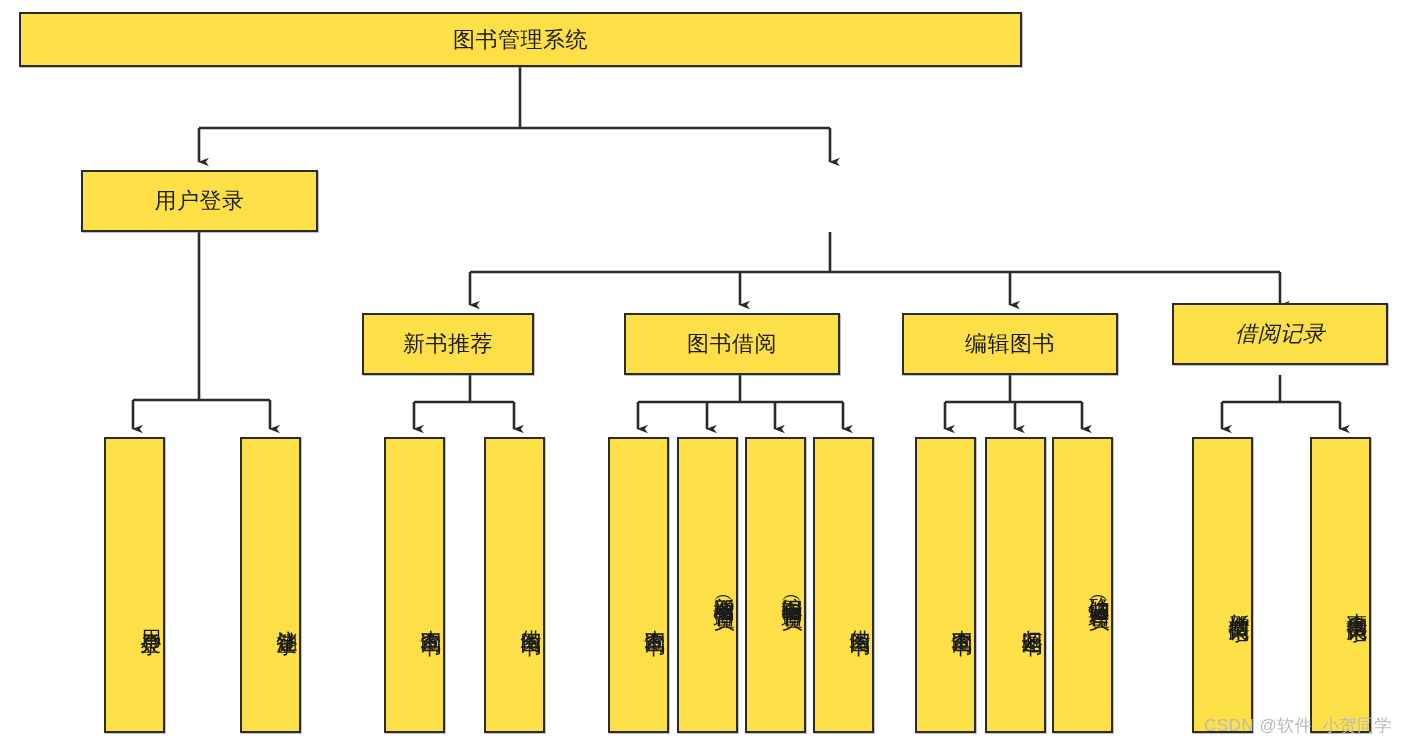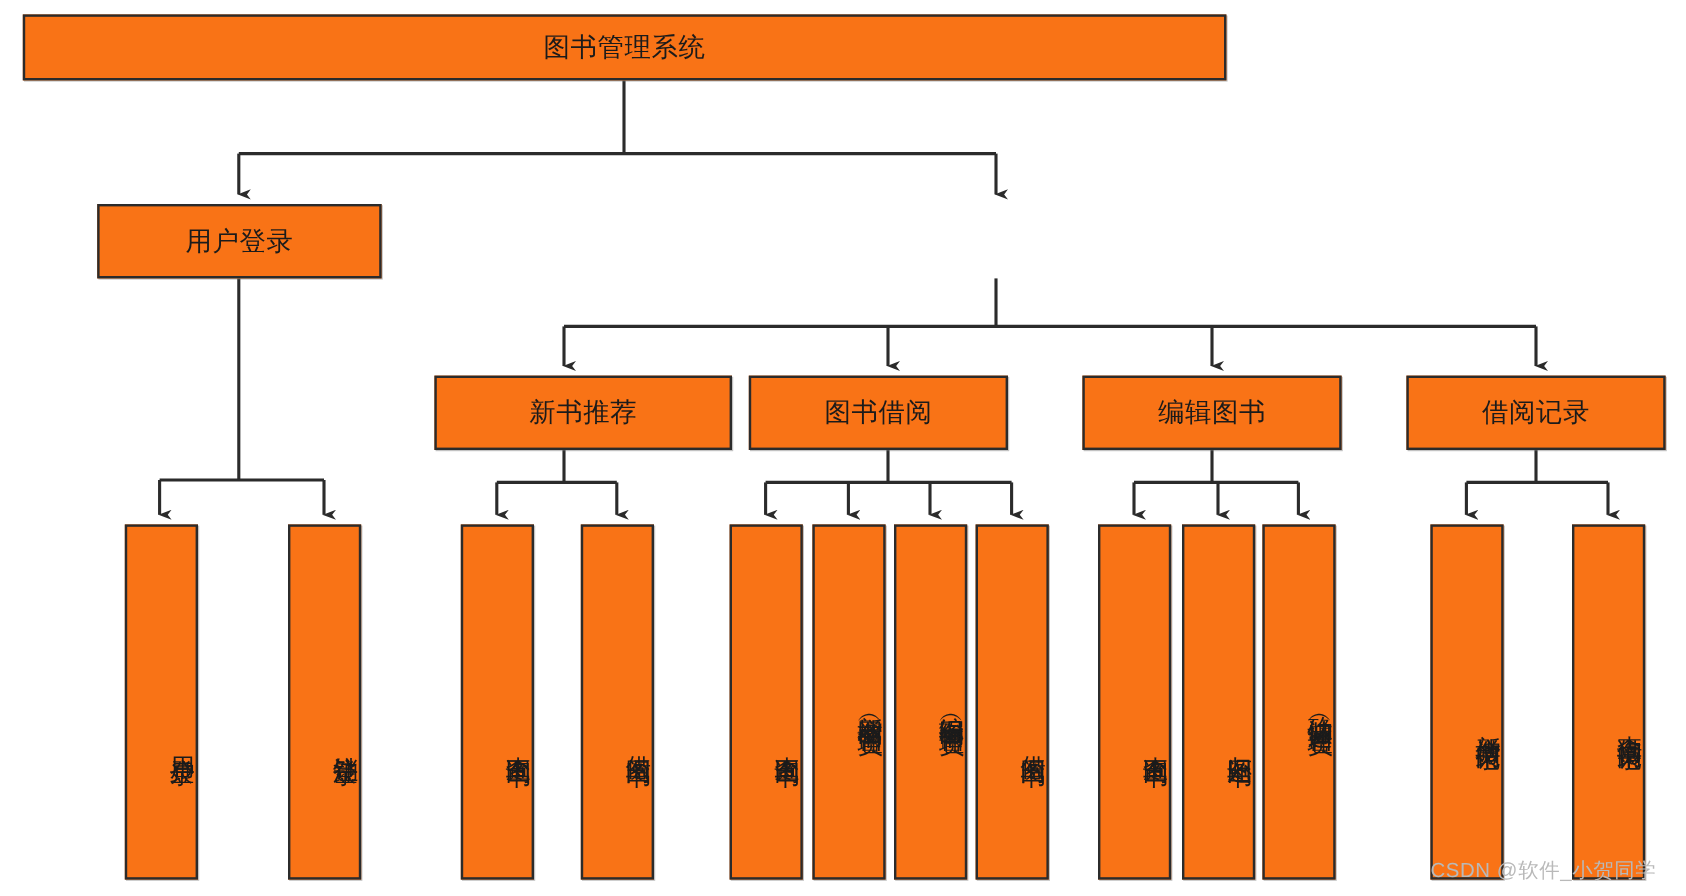--- a/index.html
+++ b/index.html
@@ -22,21 +22,21 @@
     position: absolute;
     left: 0;
     top: 0;
     width: 1405px;
     height: 747px;
     pointer-events: none;
   }
   .node {
     position: absolute;
     box-sizing: border-box;
-    background: #f97316;
+    background: #fde047;
     border: 2px solid #2b2b2b;
     display: flex;
     align-items: center;
     justify-content: center;
     color: #1b1b1b;
     line-height: 1.18;
     text-align: center;
     box-shadow: 1px 1px 0 rgba(120,120,120,0.45);
   }
   .node.horiz {
@@ -61,20 +61,21 @@
   }
   #watermark {
     position: absolute;
     left: 1192px;
     top: 714px;
     font-size: 17px;
     color: #b9b9b9;
     letter-spacing: 0.5px;
     white-space: nowrap;
     font-family: "Liberation Sans", "DejaVu Sans", sans-serif;
+    padding-left: 12px;
   }
 </style>
 </head>
 <body>
 
 <div id="diagram">
 
   <svg id="wires" viewBox="0 0 1405 747" width="1405" height="747" xmlns="http://www.w3.org/2000/svg">
     <defs>
       <marker id="arrowhead" markerWidth="9" markerHeight="11" refX="4.2" refY="10" orient="auto" markerUnits="userSpaceOnUse">
@@ -130,33 +131,33 @@
 
   <div class="node horiz" style="left:19px; top:12px; width:1003px; height:55px;">
     <span class="node-label">图书管理系统</span>
   </div>
 
   <div class="node horiz" style="left:81px; top:170px; width:237px; height:62px;">
     <span class="node-label">用户登录</span>
   </div>
 
 
-  <div class="node horiz" style="left:362px; top:313px; width:248px; height:62px;align-items:center;">
+  <div class="node horiz" style="left:362px; top:313px; width:172px; height:62px;align-items:center;">
     <span class="node-label">新书推荐</span>
   </div>
 
   <div class="node horiz" style="left:624px; top:313px; width:216px; height:62px;">
     <span class="node-label">图书借阅</span>
   </div>
 
   <div class="node horiz" style="left:902px; top:313px; width:216px; height:62px;">
     <span class="node-label">编辑图书</span>
   </div>
 
-  <div class="node horiz" style="left:1172px; top:313px; width:216px; height:62px;">
+  <div class="node horiz" style="left:1172px; top:303px; width:216px; height:62px;font-style:italic;">
     <span class="node-label">借阅记录</span>
   </div>
 
   <div class="node vert" style="left:104px; top:437px; width:61px; height:296px; padding-top:64px;">
     <span class="node-label">用户登录</span>
   </div>
 
   <div class="node vert" style="left:240px; top:437px; width:61px; height:296px; padding-top:64px;">
     <span class="node-label">注销登录</span>
   </div>

